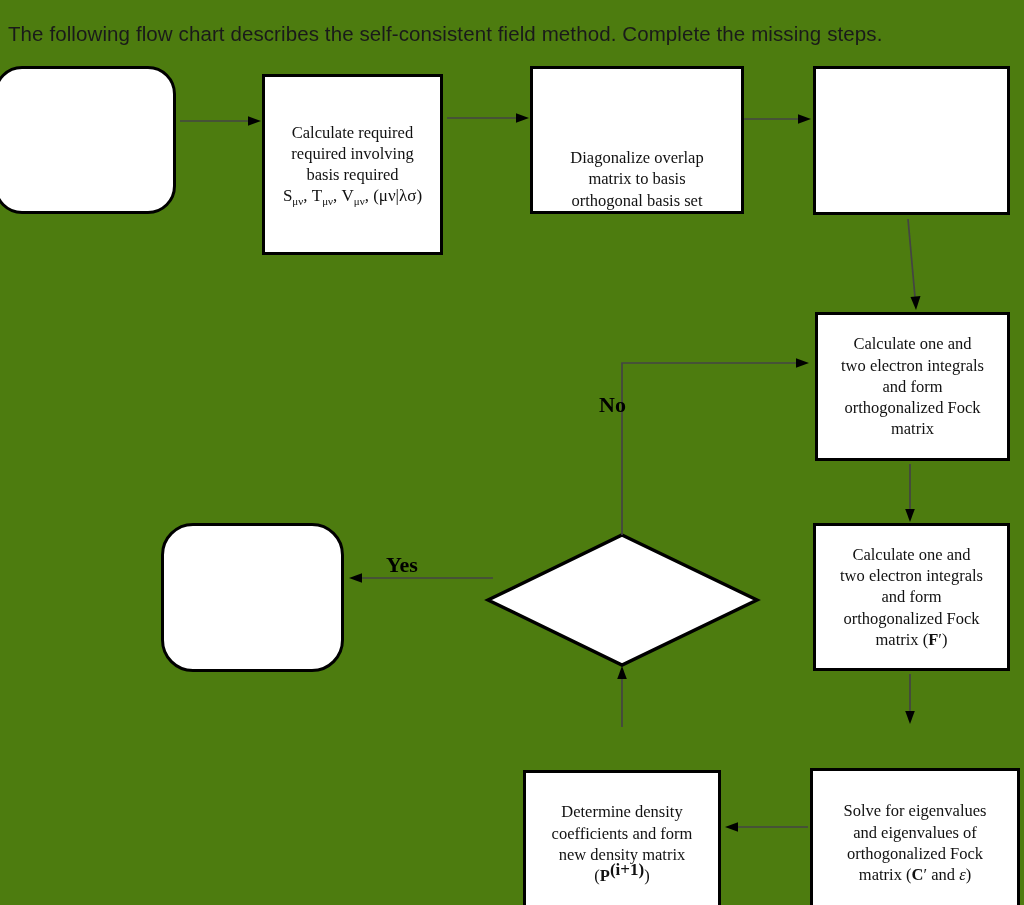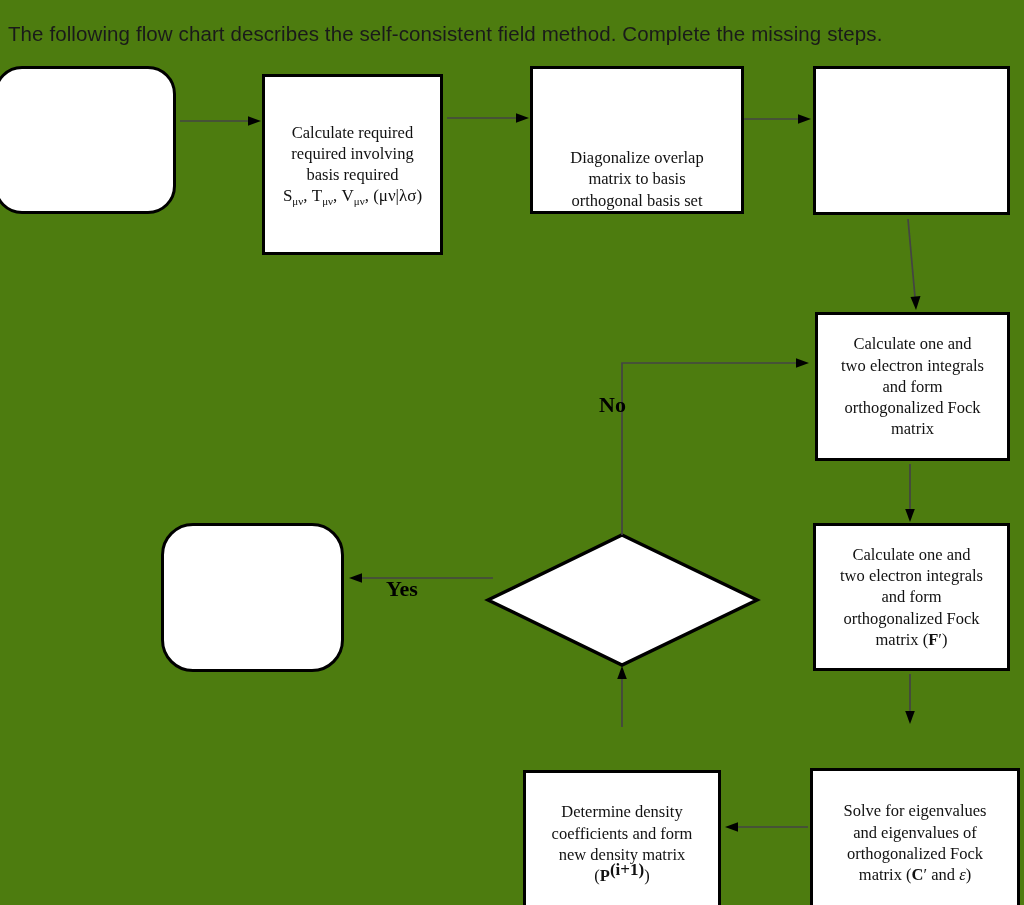--- a/index.html
+++ b/index.html
@@ -141,15 +141,15 @@
   <div class="node" style="left:523px;top:770px;width:198px;height:148px;">
     <div class="ntext">
       <div>Determine density</div>
       <div>coefficients and form</div>
       <div>new density matrix</div>
       <div><span>(</span><span class="b">P</span><sup>(i+1)</sup><span>)</span></div>
     </div>
   </div>
 
   <div class="branch-label" style="left:583px;top:392px;margin-left:16px;">No</div>
-  <div class="branch-label" style="left:386px;top:576px;">Yes</div>
+  <div class="branch-label" style="left:386px;top:552px;">Yes</div>
 
 </div>
 
 </body></html>

